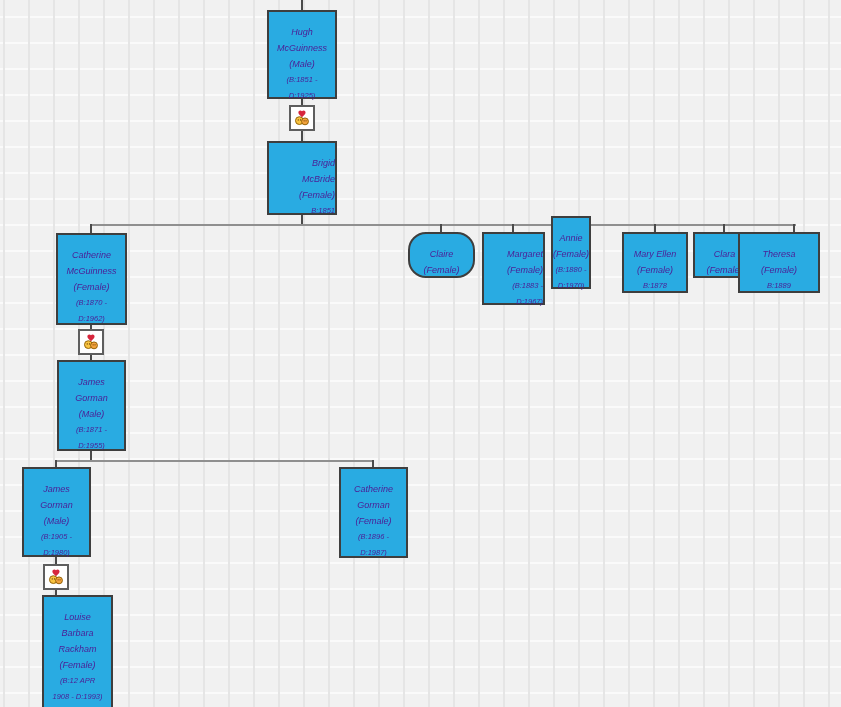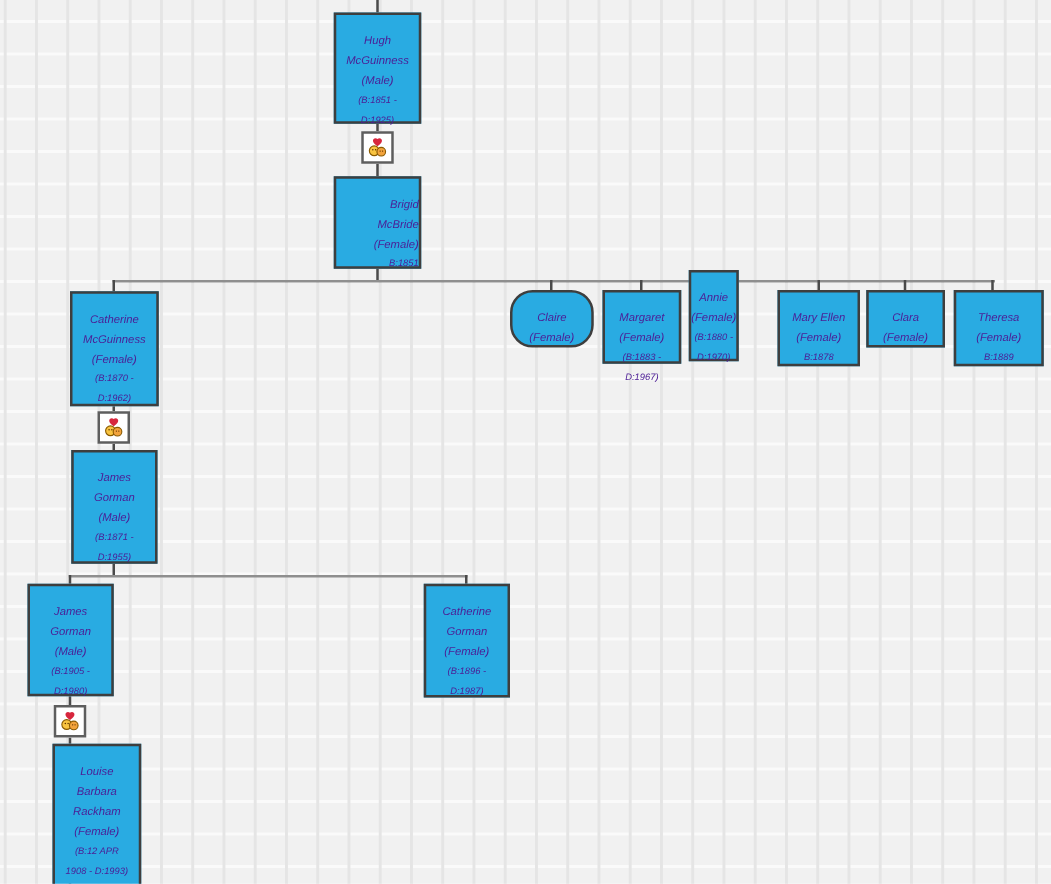--- a/index.html
+++ b/index.html
@@ -123,21 +123,21 @@
     <span class="ln">(Female)</span>
     <span class="ln sm">(B:1870 -</span>
     <span class="ln sm">D:1962)</span>
   </div>
 
   <div class="person" style="left:408px; top:232px; width:67px; height:46px;border-radius:18px;">
     <span class="ln">Claire</span>
     <span class="ln">(Female)</span>
   </div>
 
-  <div class="person" style="left:482px; top:232px; width:63px; height:59px;">
+  <div class="person" style="left:482px; top:232px; width:63px; height:73px;text-align:right;">
     <span class="ln">Margaret</span>
     <span class="ln">(Female)</span>
     <span class="ln sm">(B:1883 -</span>
     <span class="ln sm">D:1967)</span>
   </div>
 
   <div class="person" style="left:551px; top:216px; width:40px; height:73px;">
     <span class="ln">Annie</span>
     <span class="ln">(Female)</span>
     <span class="ln sm">(B:1880 -</span>
@@ -148,21 +148,21 @@
     <span class="ln">Mary Ellen</span>
     <span class="ln">(Female)</span>
     <span class="ln sm">B:1878</span>
   </div>
 
   <div class="person" style="left:693px; top:232px; width:63px; height:46px;">
     <span class="ln">Clara</span>
     <span class="ln">(Female)</span>
   </div>
 
-  <div class="person" style="left:763px; top:232px; width:72px; height:61px;">
+  <div class="person" style="left:738px; top:232px; width:82px; height:61px;">
     <span class="ln">Theresa</span>
     <span class="ln">(Female)</span>
     <span class="ln sm">B:1889</span>
   </div>
 
   <div class="marriage" style="left:78px; top:329px;">
     <svg width="18" height="18" viewBox="0 0 24 24">
       <g transform="translate(6.2,0.6) scale(0.48)">
         <path d="M12 21.35l-1.45-1.32C5.4 15.36 2 12.28 2 8.5 2 5.42 4.42 3 7.5 3c1.74 0 3.41.81 4.5 2.09C13.09 3.81 14.76 3 16.5 3 19.58 3 22 5.42 22 8.5c0 3.78-3.4 6.86-8.55 11.54L12 21.35z" fill="#D7263D"></path>
       </g>

